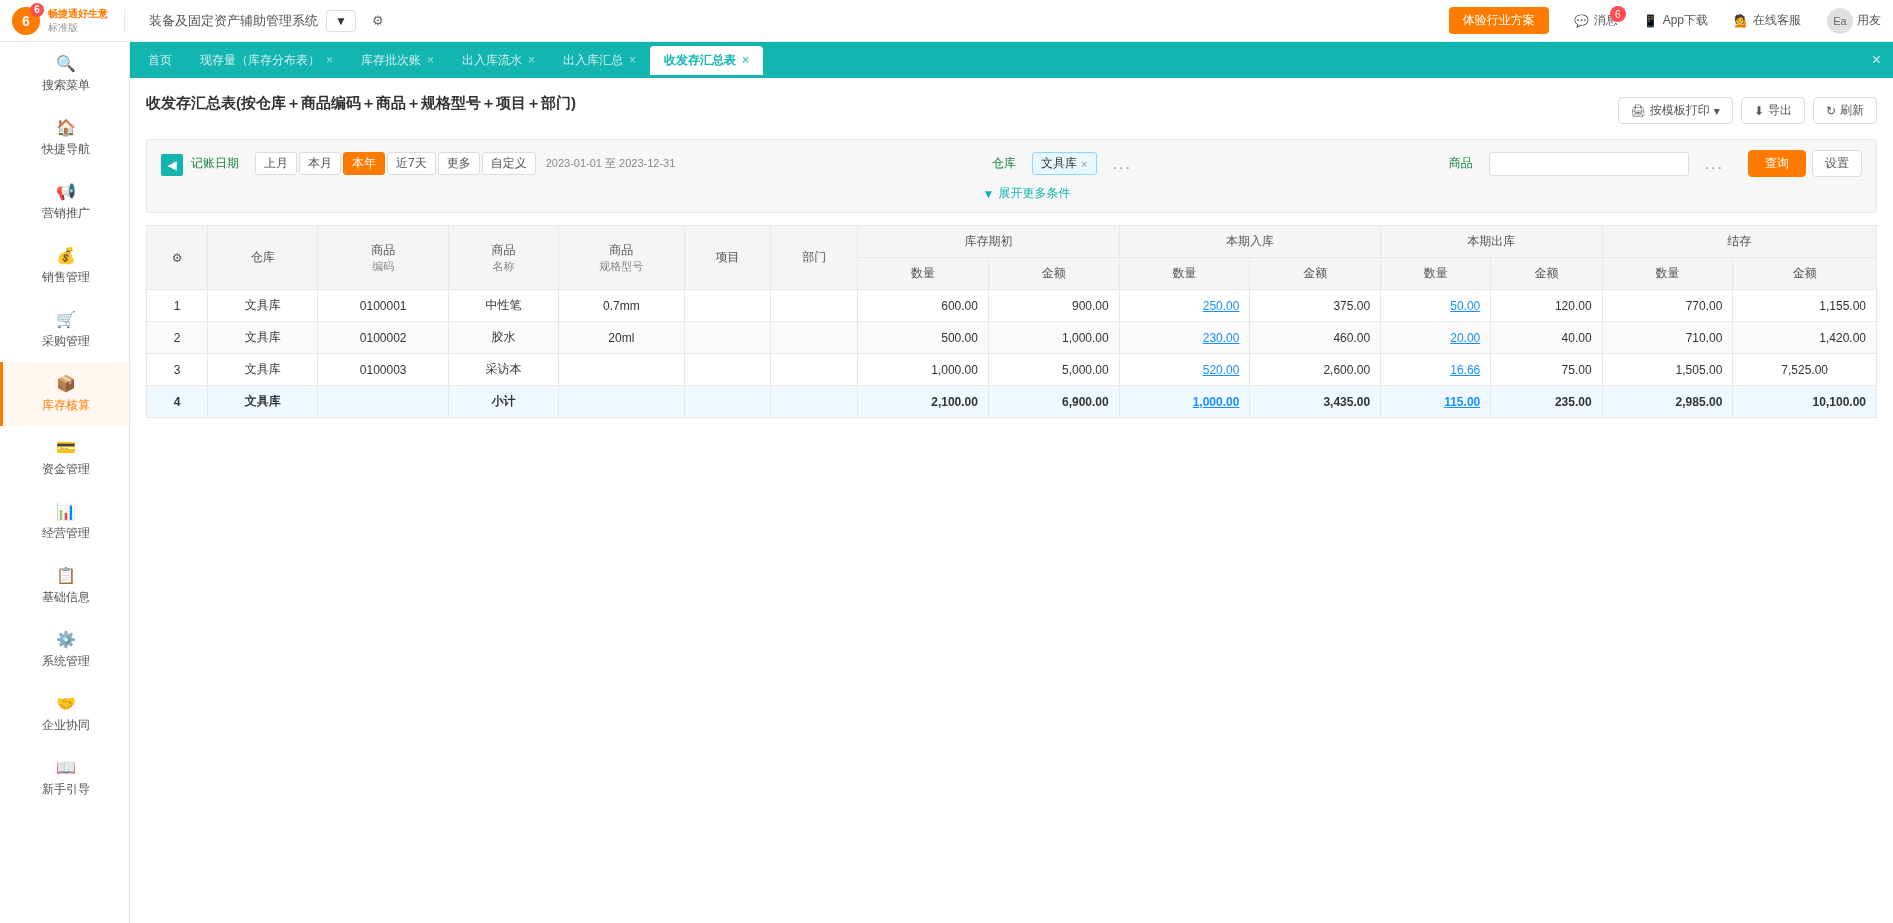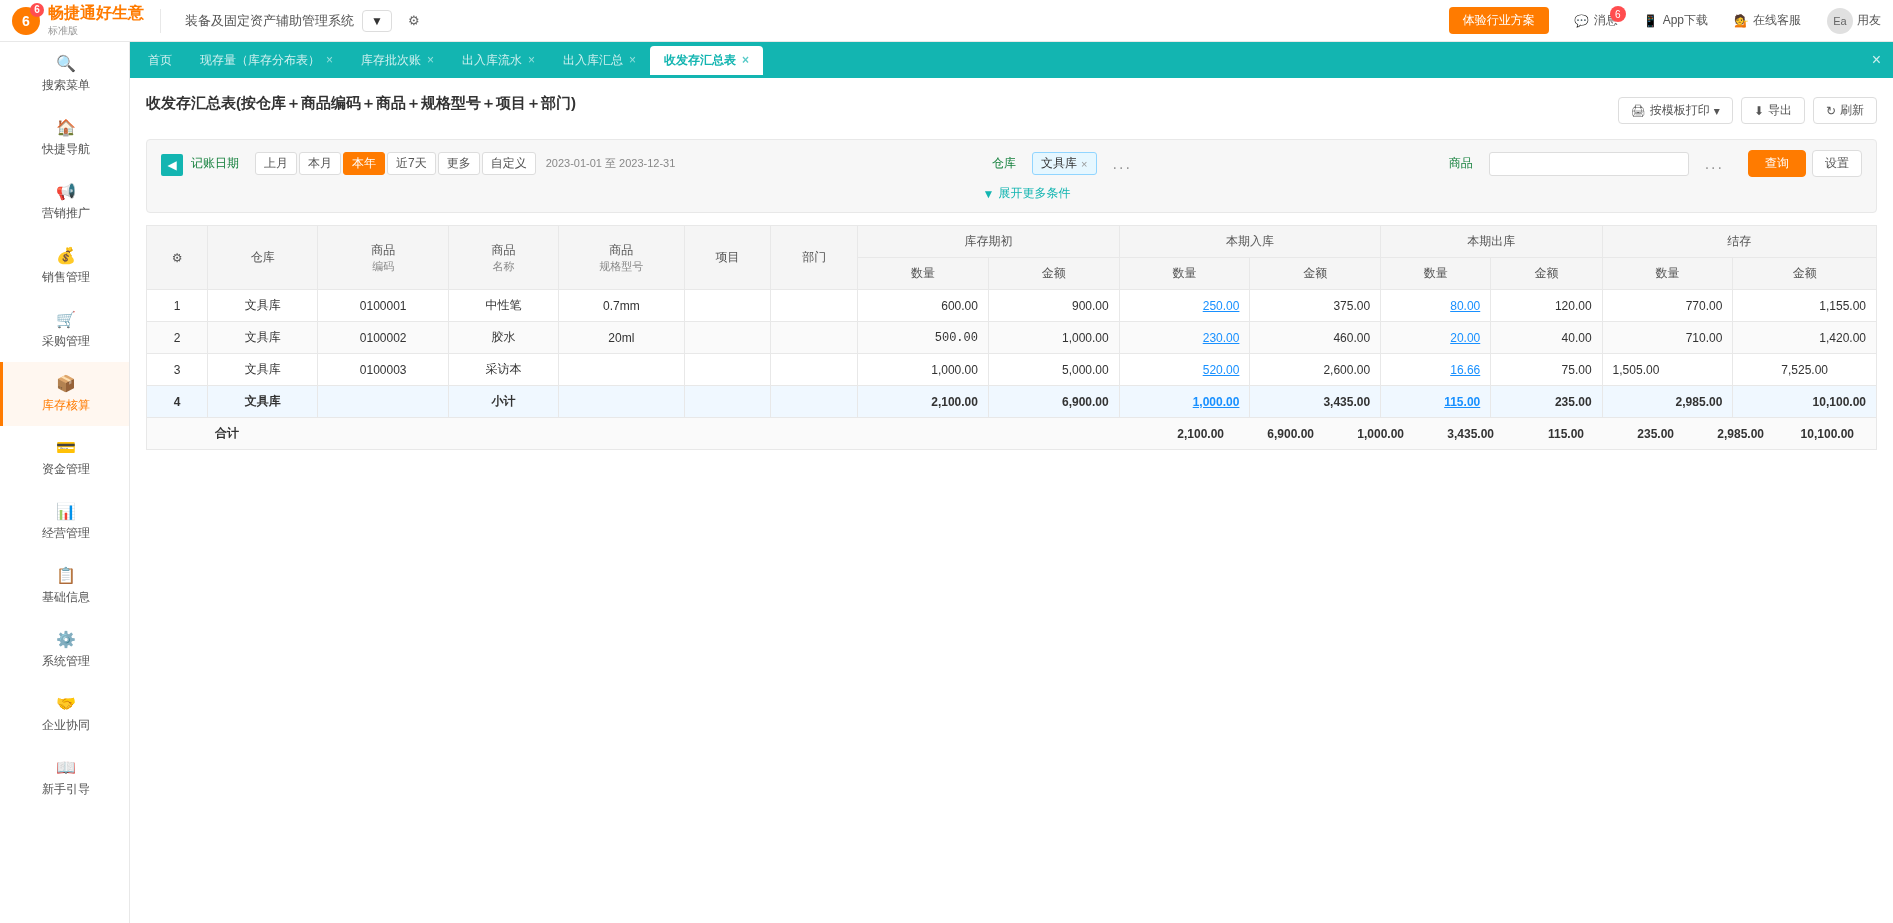--- a/index.html
+++ b/index.html
@@ -5,21 +5,21 @@
     * { box-sizing: border-box; margin: 0; padding: 0; font-family: 'Microsoft YaHei', SimHei, Arial, sans-serif; }
     body { background: #f0f2f5; font-size: 13px; color: #333; overflow: hidden; }
 
     
     .app-container { display: flex; flex-direction: column; height: 923px; width: 1893px; }
     .top-bar { height: 42px; background: #fff; border-bottom: 1px solid #e8e8e8; display: flex; align-items: center; padding: 0 12px; justify-content: space-between; }
     .top-bar-left { display: flex; align-items: center; gap: 8px; }
     .app-logo { width: 28px; height: 28px; background: #ff7b00; border-radius: 50%; display: flex; align-items: center; justify-content: center; color: #fff; font-weight: bold; font-size: 14px; position: relative; }
     .app-logo-badge { position: absolute; top: -4px; right: -4px; background: #ff4d4f; color: #fff; border-radius: 50%; width: 14px; height: 14px; font-size: 10px; display: flex; align-items: center; justify-content: center; }
     .app-name { display: flex; flex-direction: column; }
-    .app-name-main { font-size: 16px; color: #ff7b00; font-weight: bold; }
+    .app-name-main { font-size: 10px; color: #ff7b00; font-weight: bold; }
     .app-name-sub { font-size: 10px; color: #999; }
     .system-title { font-size: 13px; color: #555; margin-left: 8px; }
     .system-select { border: 1px solid #ddd; padding: 3px 8px; border-radius: 4px; font-size: 12px; cursor: pointer; }
     .top-bar-actions { display: flex; align-items: center; gap: 26px; }
     .top-bar-btn { display: flex; align-items: center; gap: 4px; background: #ff7b00; color: #fff; padding: 5px 14px; border-radius: 4px; cursor: pointer; font-size: 12px; border: none; }
     .top-bar-link { display: flex; align-items: center; gap: 4px; color: #555; font-size: 12px; cursor: pointer; position: relative; }
     .badge { background: #ff4d4f; color: #fff; border-radius: 50%; width: 16px; height: 16px; font-size: 10px; display: flex; align-items: center; justify-content: center; position: absolute; top: -6px; right: -8px; }
     .user-avatar { width: 26px; height: 26px; background: #e0e0e0; border-radius: 50%; display: flex; align-items: center; justify-content: center; font-size: 11px; color: #666; }
 
     
@@ -295,34 +295,34 @@
                 <td>文具库</td>
                 <td>0100001</td>
                 <td>中性笔</td>
                 <td>0.7mm</td>
                 <td></td>
                 <td></td>
                 <td style="text-align:right;">600.00</td>
                 <td style="text-align:right;margin-left:48px;">900.00</td>
                 <td style="text-align:right;"><span class="link-text">250.00</span></td>
                 <td style="text-align:right;">375.00</td>
-                <td style="text-align:right;"><span class="link-text">80.00</span></td>
+                <td style="text-align:right;"><span class="link-text">50.00</span></td>
                 <td style="text-align:right;">120.00</td>
                 <td style="text-align:right;">770.00</td>
                 <td style="text-align:right;">1,155.00</td>
               </tr>
               <tr>
                 <td>2</td>
                 <td>文具库</td>
                 <td>0100002</td>
                 <td>胶水</td>
                 <td>20ml</td>
                 <td></td>
                 <td></td>
-                <td style="text-align:right;font-family:Liberation Mono, monospace;">500.00</td>
+                <td style="text-align:right;">500.00</td>
                 <td style="text-align:right;">1,000.00</td>
                 <td style="text-align:right;"><span class="link-text">230.00</span></td>
                 <td style="text-align:right;">460.00</td>
                 <td style="text-align:right;"><span class="link-text">20.00</span></td>
                 <td style="text-align:right;">40.00</td>
                 <td style="text-align:right;">710.00</td>
                 <td style="text-align:right;">1,420.00</td>
               </tr>
               <tr>
                 <td>3</td>
@@ -331,21 +331,21 @@
                 <td>采访本</td>
                 <td></td>
                 <td></td>
                 <td></td>
                 <td style="text-align:right;">1,000.00</td>
                 <td style="text-align:right;">5,000.00</td>
                 <td style="text-align:right;"><span class="link-text">520.00</span></td>
                 <td style="text-align:right;">2,600.00</td>
                 <td style="text-align:right;"><span class="link-text">16.66</span></td>
                 <td style="text-align:right;">75.00</td>
-                <td style="text-align:left;">1,505.00</td>
+                <td style="text-align:right;">1,505.00</td>
                 <td style="text-align:center;">7,525.00</td>
               </tr>
               <tr class="subtotal">
                 <td>4</td>
                 <td>文具库</td>
                 <td></td>
                 <td style="font-weight:bold;">小计</td>
                 <td></td>
                 <td></td>
                 <td></td>
@@ -354,29 +354,16 @@
                 <td style="text-align:right;"><span class="link-text">1,000.00</span></td>
                 <td style="text-align:right;">3,435.00</td>
                 <td style="text-align:right;"><span class="link-text">115.00</span></td>
                 <td style="text-align:right;">235.00</td>
                 <td style="text-align:right;">2,985.00</td>
                 <td style="text-align:right;">10,100.00</td>
               </tr>
             </tbody>
         </table>
 
-        <div style="background:#fafafa;border:1px solid #e8e8e8;border-top:none;display:flex;align-items:center;padding:7px 10px;font-size:12px;font-weight:bold;">
-          <span style="width:30px;text-align:center;"></span>
-          <span style="min-width:80px;text-align:center;">合计</span>
-          <span style="flex:1;"></span>
-          <span style="min-width:90px;text-align:right;padding-right:12px;">2,100.00</span>
-          <span style="min-width:90px;text-align:right;padding-right:12px;">6,900.00</span>
-          <span style="min-width:90px;text-align:right;padding-right:12px;">1,000.00</span>
-          <span style="min-width:90px;text-align:right;padding-right:12px;">3,435.00</span>
-          <span style="min-width:90px;text-align:right;padding-right:12px;">115.00</span>
-          <span style="min-width:90px;text-align:right;padding-right:12px;">235.00</span>
-          <span style="min-width:90px;text-align:right;padding-right:12px;">2,985.00</span>
-          <span style="min-width:90px;text-align:right;padding-right:12px;">10,100.00</span>
-        </div>
       </div>
     </div>
   </div>
 </div>
 
 </body></html>

